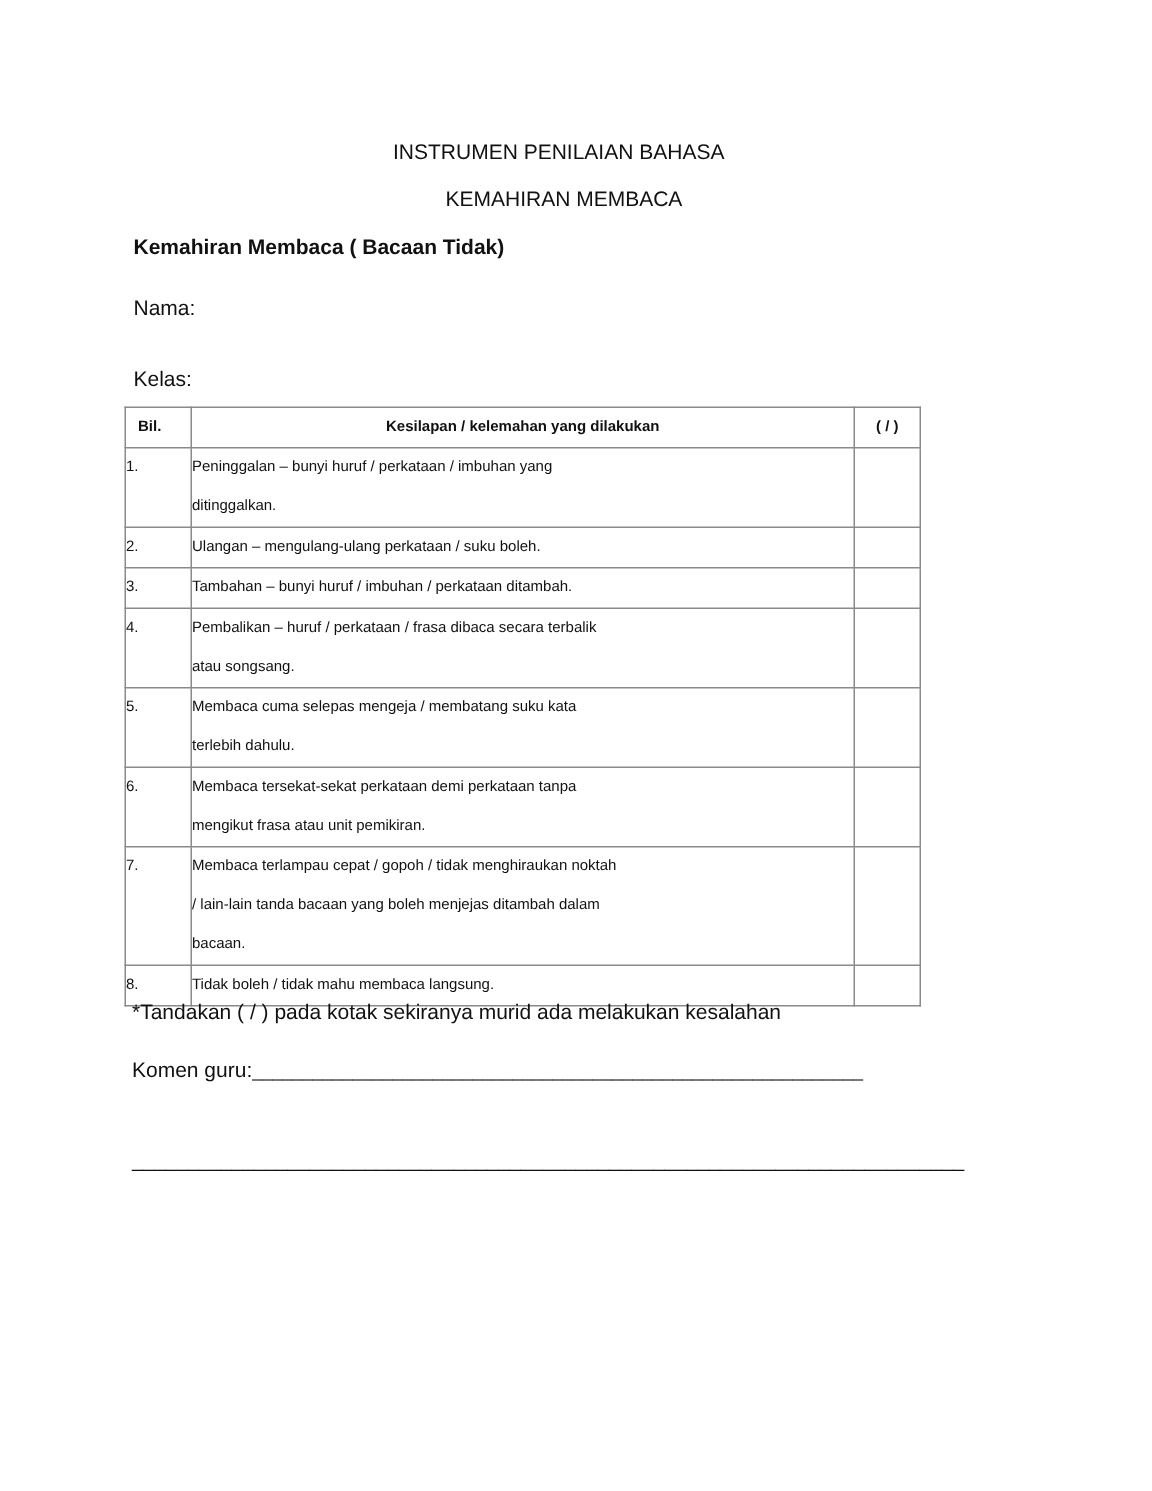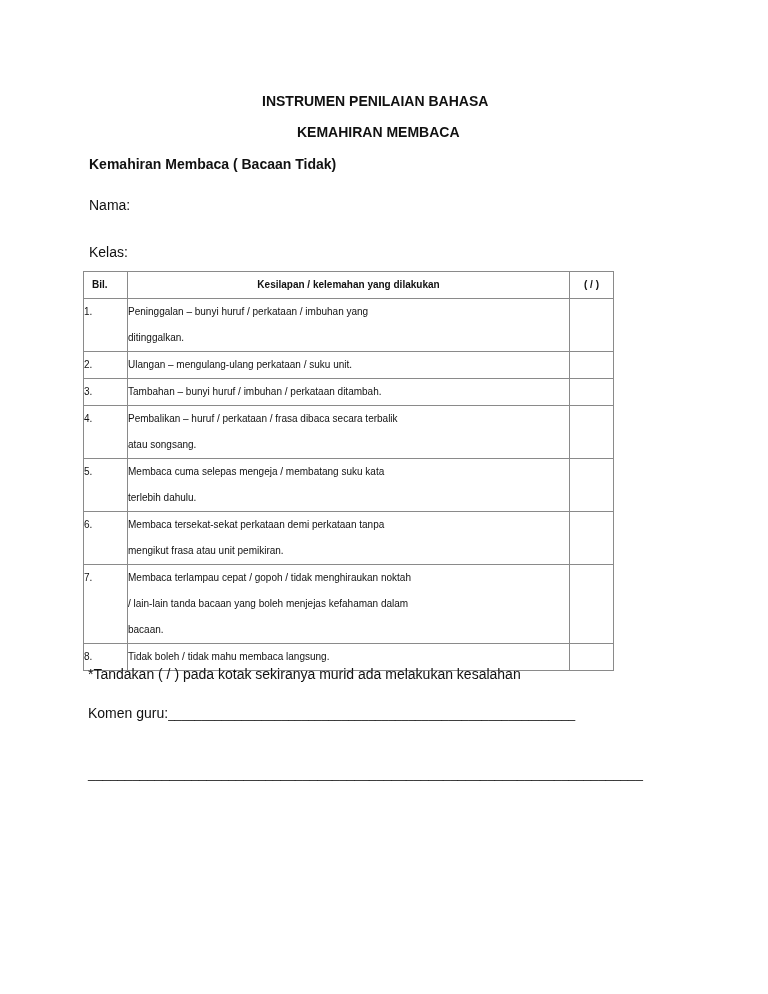--- a/index.html
+++ b/index.html
@@ -2,21 +2,21 @@
 <html><head>
 <meta charset="utf-8">
 <style>
   html, body { margin: 0; padding: 0; background: #ffffff; }
   body {
     width: 768px; height: 994px; position: relative; overflow: hidden;
     font-family: "Liberation Sans", sans-serif; color: #111;
     font-size: 14px;
   }
   .abs { position: absolute; white-space: nowrap; }
-  .title { font-weight: bold; font-size: 14px; text-align: center; }
+  .title { font-weight: normal; font-size: 14px; text-align: center; }
   .bold { font-weight: bold; }
   table.grid {
     position: absolute; left: 83px; top: 271px;
     border-collapse: collapse; width: 531px;
     font-size: 10px;
   }
   table.grid td, table.grid th {
     border: 1.3px solid #8a8a8a; vertical-align: top;
     padding: 0; line-height: 26px;
   }
@@ -51,21 +51,21 @@
         <td class="num">1.</td>
         <td class="desc">
           <div>Peninggalan – bunyi huruf / perkataan / imbuhan yang</div>
           <div>ditinggalkan.</div>
         </td>
         <td class="chk"></td>
       </tr>
       <tr>
         <td class="num">2.</td>
         <td class="desc">
-          <div>Ulangan – mengulang-ulang perkataan / suku unit.</div>
+          <div>Ulangan – mengulang-ulang perkataan / suku boleh.</div>
         </td>
         <td class="chk"></td>
       </tr>
       <tr>
         <td class="num">3.</td>
         <td class="desc">
           <div>Tambahan – bunyi huruf / imbuhan / perkataan ditambah.</div>
         </td>
         <td class="chk"></td>
       </tr>
@@ -90,21 +90,21 @@
         <td class="desc">
           <div>Membaca tersekat-sekat perkataan demi perkataan tanpa</div>
           <div>mengikut frasa atau unit pemikiran.</div>
         </td>
         <td class="chk"></td>
       </tr>
       <tr>
         <td class="num">7.</td>
         <td class="desc">
           <div>Membaca terlampau cepat / gopoh / tidak menghiraukan noktah</div>
-          <div>/ lain-lain tanda bacaan yang boleh menjejas kefahaman dalam</div>
+          <div>/ lain-lain tanda bacaan yang boleh menjejas ditambah dalam</div>
           <div>bacaan.</div>
         </td>
         <td class="chk"></td>
       </tr>
       <tr>
         <td class="num">8.</td>
         <td class="desc">
           <div>Tidak boleh / tidak mahu membaca langsung.</div>
         </td>
         <td class="chk"></td>

